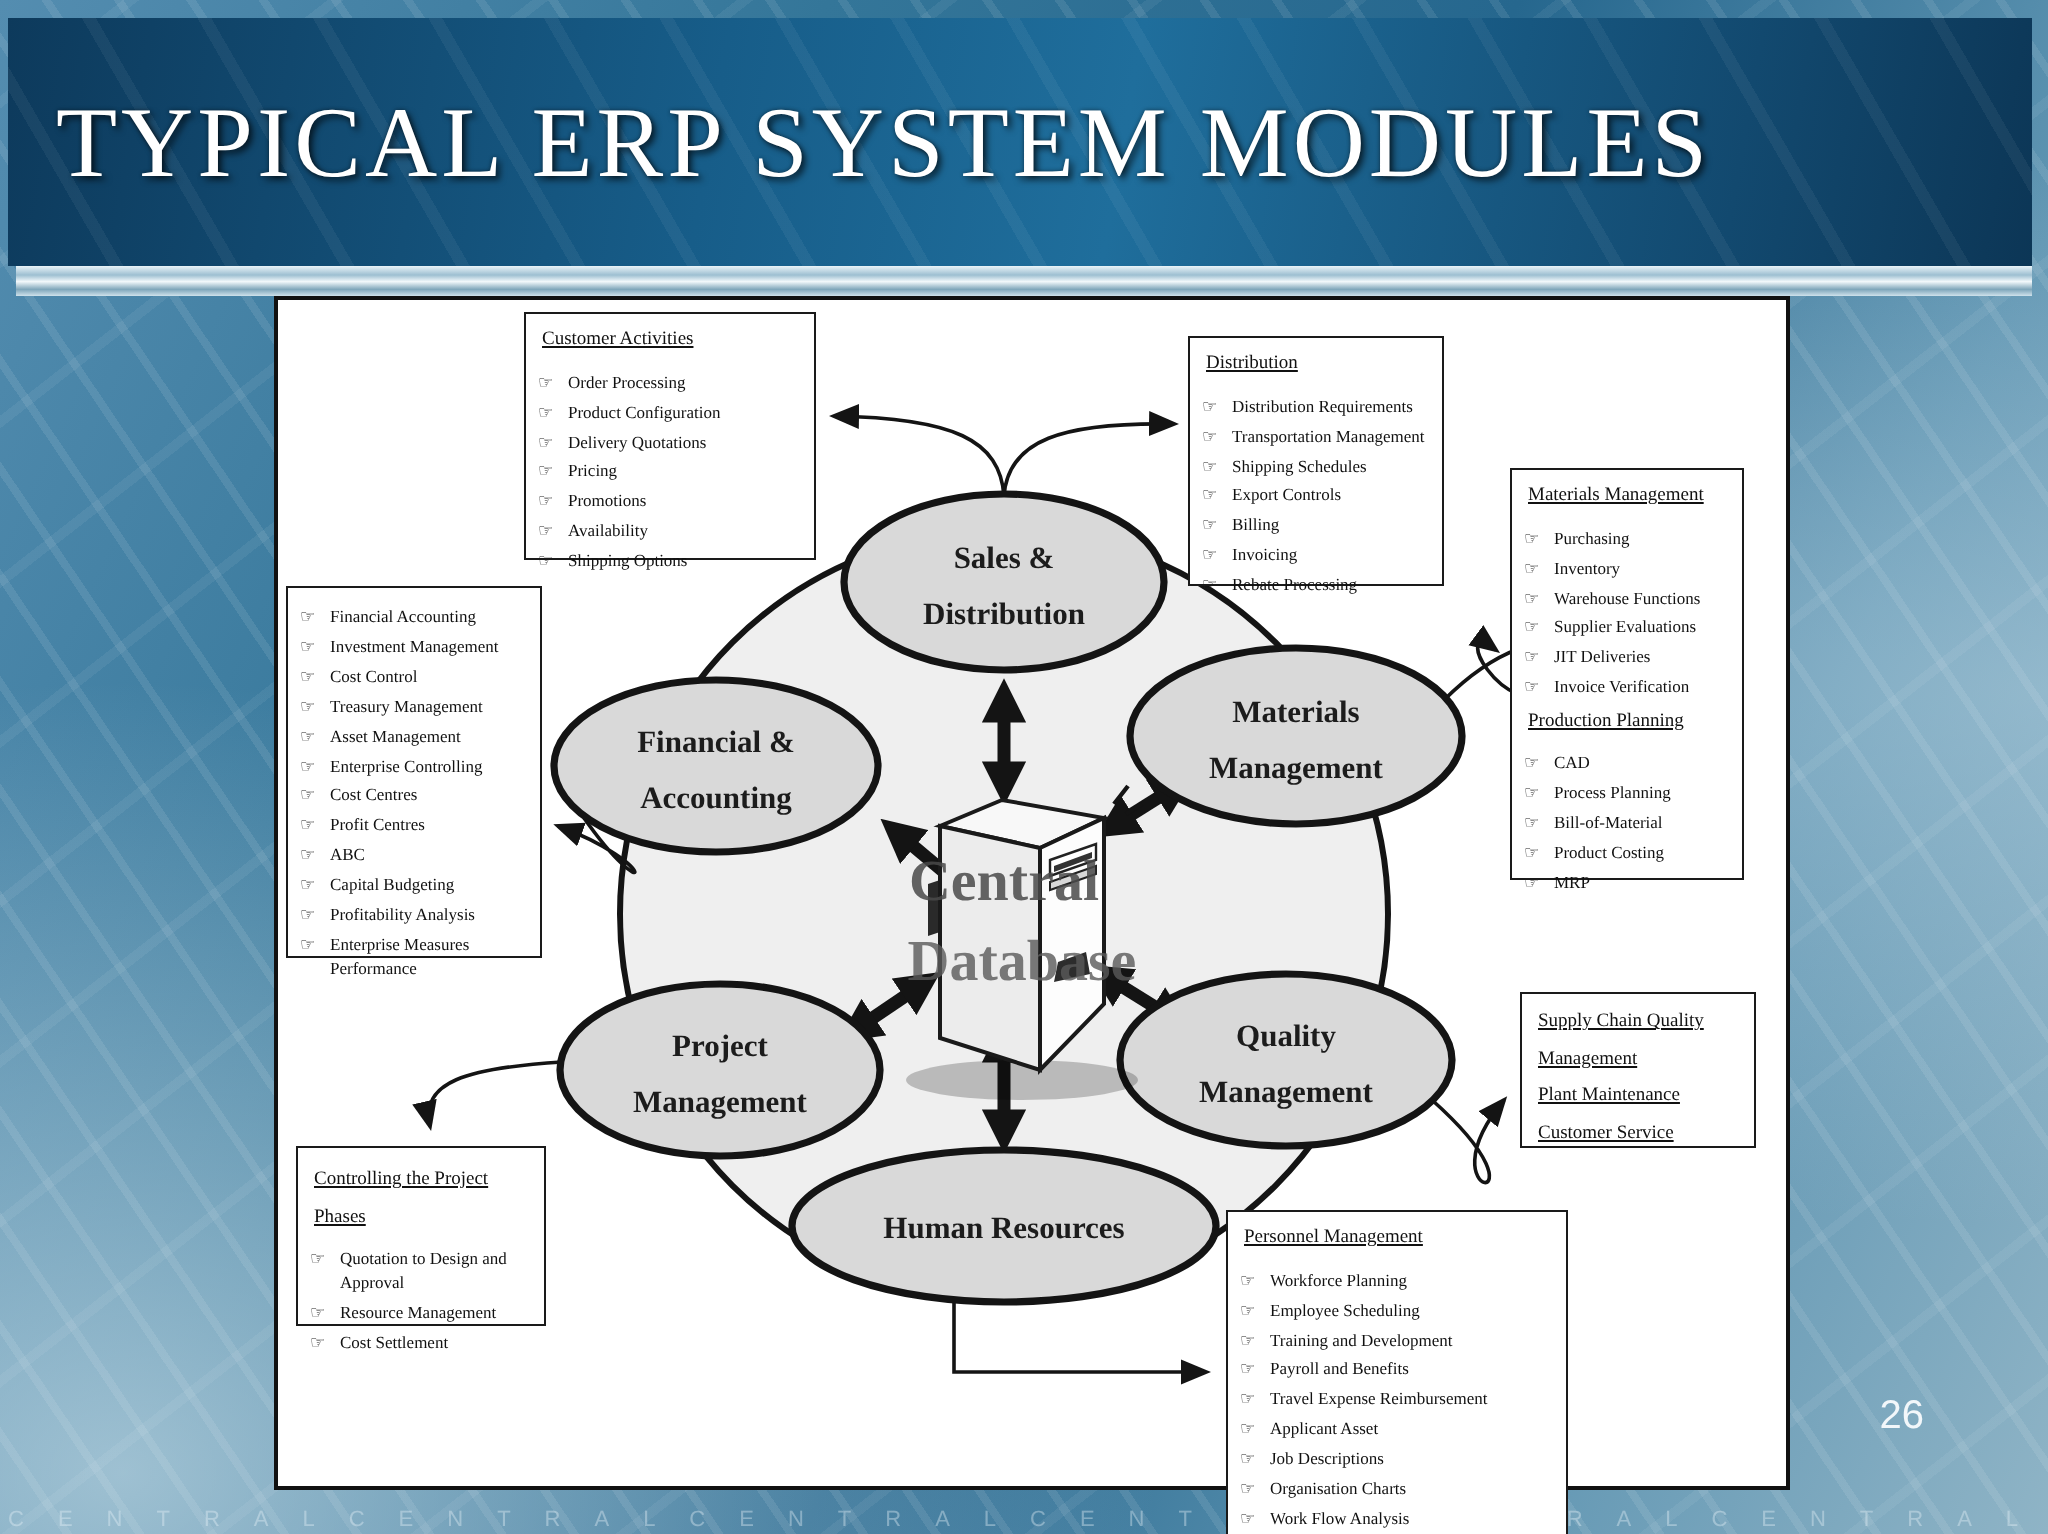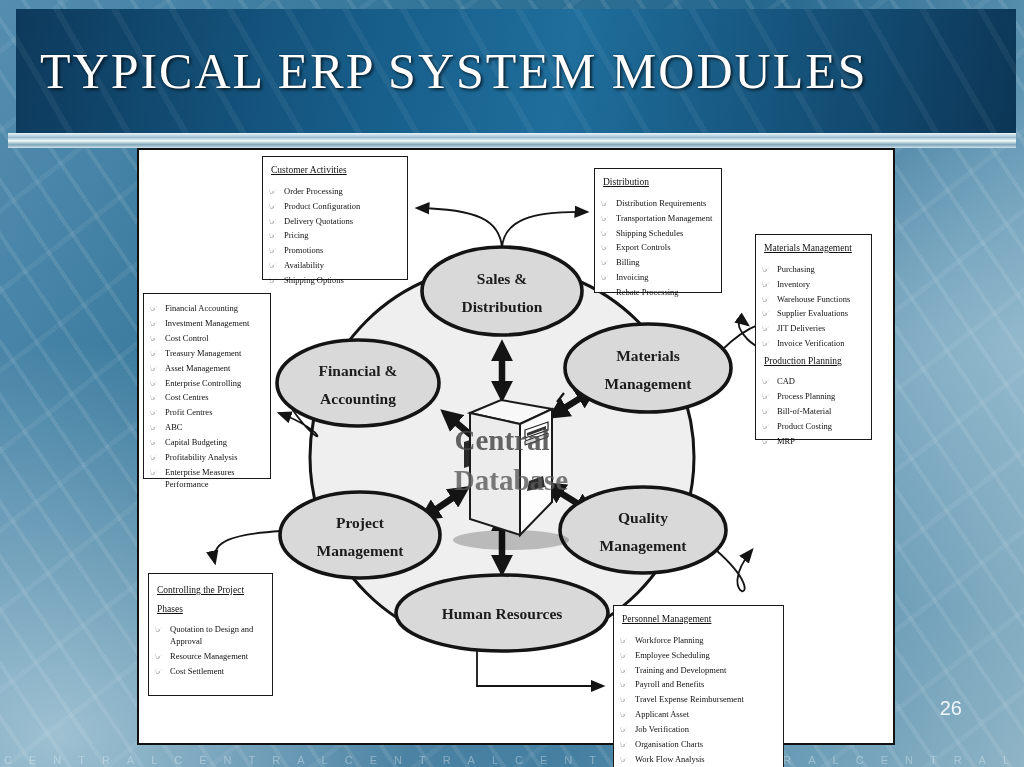--- a/index.html
+++ b/index.html
@@ -6,21 +6,21 @@
   body{width:1024px;height:767px;overflow:hidden;font-family:"Liberation Serif",serif;}
   .slide{position:relative;width:1024px;height:767px;overflow:hidden;
     background:
       radial-gradient(ellipse at 6% 96%, rgba(215,232,240,.65), rgba(215,232,240,0) 38%),
       radial-gradient(ellipse at 100% 45%, rgba(190,215,228,.45), rgba(190,215,228,0) 45%),
       linear-gradient(115deg,#548db0 0%,#347699 30%,#26678e 55%,#5f95b2 78%,#8fb4c6 100%);}
   .texture{position:absolute;inset:0;pointer-events:none;
     background:
       repeating-linear-gradient(56deg, rgba(255,255,255,0) 0 26px, rgba(255,255,255,.09) 26px 30px),
       repeating-linear-gradient(-38deg, rgba(255,255,255,0) 0 58px, rgba(255,255,255,.06) 58px 63px);}
-  .header{position:absolute;left:16px;top:9px;right:8px;height:124px;
+  .header{position:absolute;left:4px;top:9px;right:8px;height:124px;
     background:
       repeating-linear-gradient(60deg, rgba(255,255,255,0) 0 44px, rgba(255,255,255,.05) 44px 50px),
       linear-gradient(100deg,#0d3a5c 0%,#175d89 35%,#1f6e9c 55%,#12496f 85%,#0c3656 100%);
     display:flex;align-items:center;}
   .header h1{margin:0 0 0 24px;font-weight:400;font-size:50px;letter-spacing:2px;color:#ffffff;
     font-family:"Liberation Serif",serif;white-space:nowrap;
     text-shadow:2px 2px 3px rgba(0,0,0,.6),0 0 2px rgba(0,0,0,.45);}
   .metal-strip{position:absolute;left:8px;right:8px;top:133px;height:15px;
     background:linear-gradient(180deg,#eaf4f9 0%,#9dbfd1 30%,#f2f8fb 52%,#7fa6ba 78%,#cfe2ec 100%);}
   .panel{position:absolute;left:137px;top:148px;width:758px;height:597px;background:#ffffff;
@@ -31,21 +31,21 @@
   .tbox-title{font-size:9.5px;text-decoration:underline;margin:2px 0 7px 2px;}
   .tbox-title.tall{line-height:2;margin-bottom:4px;}
   .item{display:flex;gap:3px;margin-bottom:2.6px;}
   .bullet{flex:0 0 12px;font-size:8.5px;color:#222;}
   .u-row{font-size:9.5px;text-decoration:underline;line-height:1.95;margin-left:2px;}
   #box-customer{left:123px;top:6px;width:146px;height:124px;}
   #box-distribution{left:455px;top:18px;width:128px;height:125px;}
   #box-materials{left:616px;top:84px;width:117px;height:206px;}
   #box-financial{left:4px;top:143px;width:128px;height:186px;padding-top:8px;}
   #box-supply{left:621px;top:346px;width:118px;height:78px;}
-  #box-controlling{left:9px;top:423px;width:125px;height:123px;}
+  #box-controlling{left:9px;top:423px;width:125px;height:90px;}
   #box-personnel{left:474px;top:455px;width:171px;height:176px;}
   .page-number{position:absolute;right:62px;top:697px;font-family:"Liberation Sans",sans-serif;
     font-size:20px;color:#f2f7fa;}
   .watermark{position:absolute;left:4px;bottom:1px;width:1020px;overflow:hidden;white-space:nowrap;
     font-family:"Liberation Sans",sans-serif;font-size:11px;letter-spacing:17px;color:#eaf4fa;opacity:.38;}
 </style>
 </head>
 <body>
 
 <div class="slide">
@@ -298,20 +298,27 @@
             <span class="bullet">☞</span>
             <span>Profitability Analysis</span>
           </div>
           <div class="item">
             <span class="bullet">☞</span>
             <span>Enterprise Measures Performance</span>
           </div>
         </div>
     </div>
 
+    <div class="tbox" id="box-supply">
+      <div>
+          <div class="u-row">Supply Chain Quality Management</div>
+          <div class="u-row">Plant Maintenance</div>
+          <div class="u-row">Customer Service</div>
+        </div>
+    </div>
 
     <div class="tbox" id="box-controlling">
       <div class="tbox-title tall">Controlling the Project Phases</div>
       <div>
           <div class="item">
             <span class="bullet">☞</span>
             <span>Quotation to Design and Approval</span>
           </div>
           <div class="item">
             <span class="bullet">☞</span>
@@ -346,21 +353,21 @@
           <div class="item">
             <span class="bullet">☞</span>
             <span>Travel Expense Reimbursement</span>
           </div>
           <div class="item">
             <span class="bullet">☞</span>
             <span>Applicant Asset</span>
           </div>
           <div class="item">
             <span class="bullet">☞</span>
-            <span>Job Verification</span>
+            <span>Job Descriptions</span>
           </div>
           <div class="item">
             <span class="bullet">☞</span>
             <span>Organisation Charts</span>
           </div>
           <div class="item">
             <span class="bullet">☞</span>
             <span>Work Flow Analysis</span>
           </div>
         </div>

